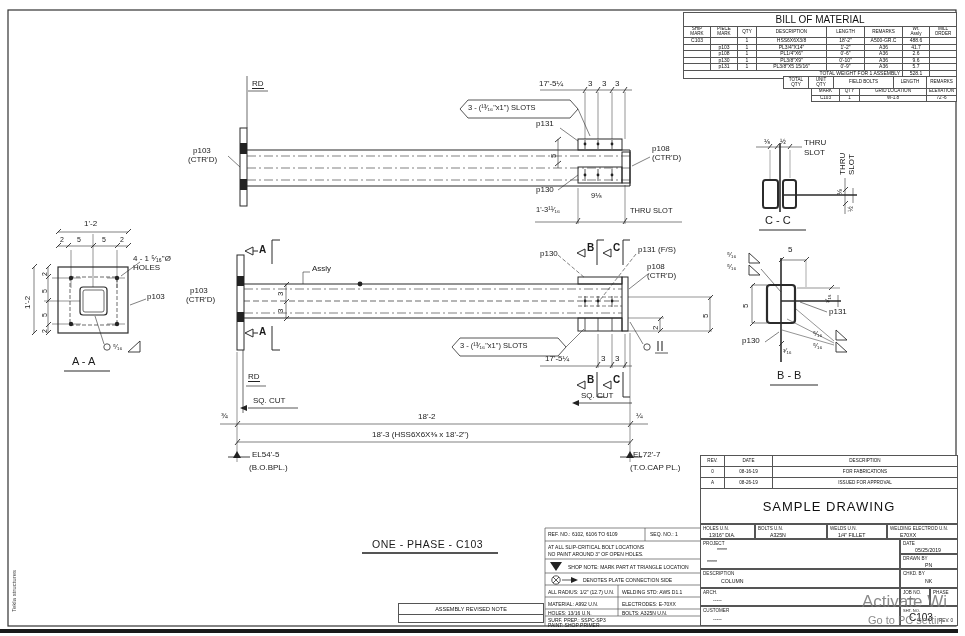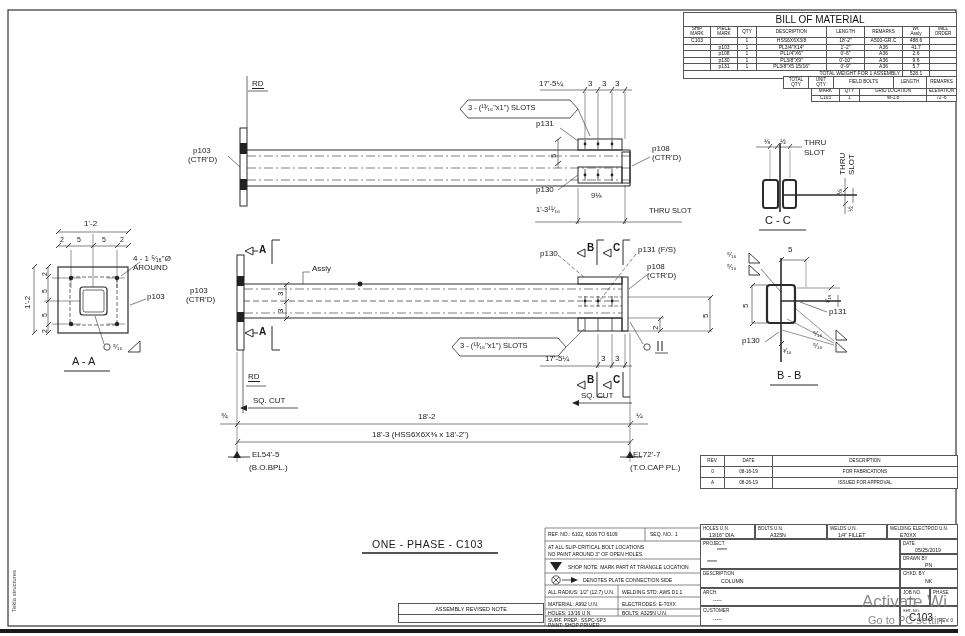--- a/index.html
+++ b/index.html
@@ -208,21 +208,21 @@
 <div class="lbl" style="left:602px;top:80px">3</div>
 <div class="lbl" style="left:615px;top:80px">3</div>
 <div class="lbl s75" style="left:468px;top:104px">3 - (¹³⁄₁₆"x1") SLOTS</div>
 <div class="lbl" style="left:536px;top:120px">p131</div>
 <div class="lbl" style="left:652px;top:145px">p108</div>
 <div class="lbl" style="left:652px;top:154px">(CTR'D)</div>
 <div class="lbl" style="left:536px;top:186px">p130</div>
 <div class="lbl rot" style="left:550px;top:158px">5</div>
 <div class="lbl s75" style="left:536px;top:206px">1'-3¹¹⁄₁₆</div>
 <div class="lbl s75" style="left:591px;top:192px">9⅛</div>
-<div class="lbl s75" style="left:649px;top:207px">THRU SLOT</div>
+<div class="lbl s75" style="left:630px;top:207px">THRU SLOT</div>
 
 <div class="lbl s10" style="left:259px;top:245px">A</div>
 <div class="lbl s10" style="left:259px;top:327px">A</div>
 <div class="lbl" style="left:312px;top:265px">Assly</div>
 <div class="lbl rot" style="left:277px;top:296px">3</div>
 <div class="lbl rot" style="left:277px;top:313px">3</div>
 <div class="lbl" style="left:190px;top:287px">p103</div>
 <div class="lbl" style="left:186px;top:296px">(CTR'D)</div>
 <div class="lbl" style="left:540px;top:250px">p130</div>
 <div class="lbl s10" style="left:587px;top:243px">B</div>
@@ -254,21 +254,21 @@
 <div class="lbl s7" style="left:60px;top:236px">2</div>
 <div class="lbl s7" style="left:77px;top:236px">5</div>
 <div class="lbl s7" style="left:102px;top:236px">5</div>
 <div class="lbl s7" style="left:120px;top:236px">2</div>
 <div class="lbl rot" style="left:24px;top:309px">1'-2</div>
 <div class="lbl rot s7" style="left:41px;top:276px">2</div>
 <div class="lbl rot s7" style="left:41px;top:293px">5</div>
 <div class="lbl rot s7" style="left:41px;top:317px">5</div>
 <div class="lbl rot s7" style="left:41px;top:333px">2</div>
 <div class="lbl" style="left:133px;top:255px">4 - 1 ⁵⁄₁₆"Ø</div>
-<div class="lbl" style="left:133px;top:264px">AROUND</div>
+<div class="lbl" style="left:133px;top:264px">HOLES</div>
 <div class="lbl" style="left:147px;top:293px">p103</div>
 <div class="lbl s7" style="left:113px;top:343px">⁵⁄₁₆</div>
 <div class="lbl s11" style="left:72px;top:356px">A - A</div>
 
 <div class="lbl s7" style="left:764px;top:138px">⅛</div>
 <div class="lbl s7" style="left:780px;top:138px">½</div>
 <div class="lbl" style="left:804px;top:139px">THRU</div>
 <div class="lbl" style="left:804px;top:149px">SLOT</div>
 <div class="lbl rot" style="left:839px;top:175px">THRU</div>
 <div class="lbl rot" style="left:848px;top:175px">SLOT</div>
@@ -458,20 +458,21 @@
     <td class="f42">FOR FABRICATIONS</td>
   </tr>
   <tr style="height:11px">
     <td class="f42">A</td>
     <td class="f42">08-26-19</td>
     <td class="f42">ISSUED FOR APPROVAL</td>
   </tr>
 </tbody>
     </table>
 
+<div class="cell" style="left:700px;top:488px;width:258px;height:36px;display:flex;align-items:center;justify-content:center;font-size:13px;letter-spacing:1px">SAMPLE DRAWING</div>
 
 <div class="cell" style="left:700px;top:524px;width:55px;height:15px">
   <span class="cl" style="left:2px;top:1px">HOLES U.N.</span>
   <span class="cv" style="left:8px;top:7px">13/16" DIA.</span>
 </div>
 <div class="cell" style="left:755px;top:524px;width:72px;height:15px">
   <span class="cl" style="left:2px;top:1px">BOLTS U.N.</span>
   <span class="cv" style="left:14px;top:7px">A325N</span>
 </div>
 <div class="cell" style="left:827px;top:524px;width:60px;height:15px">

